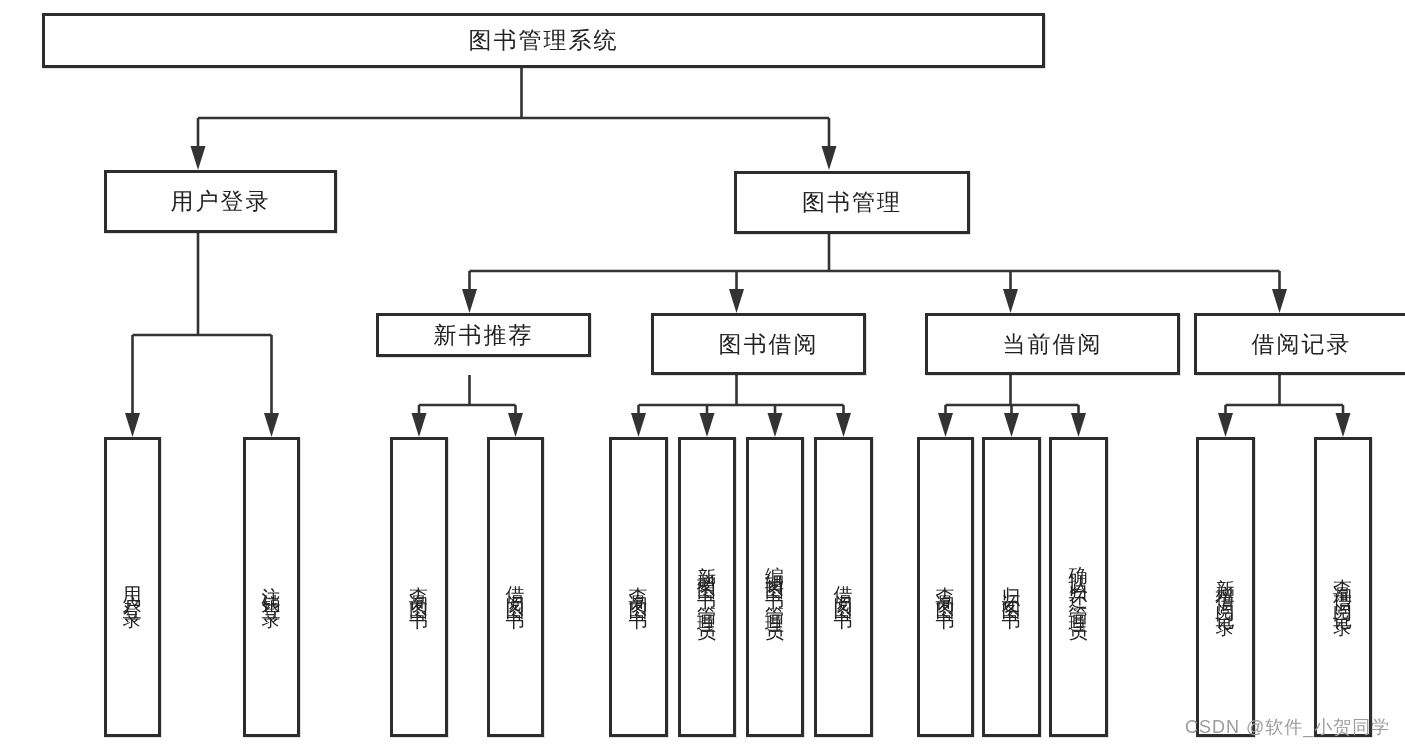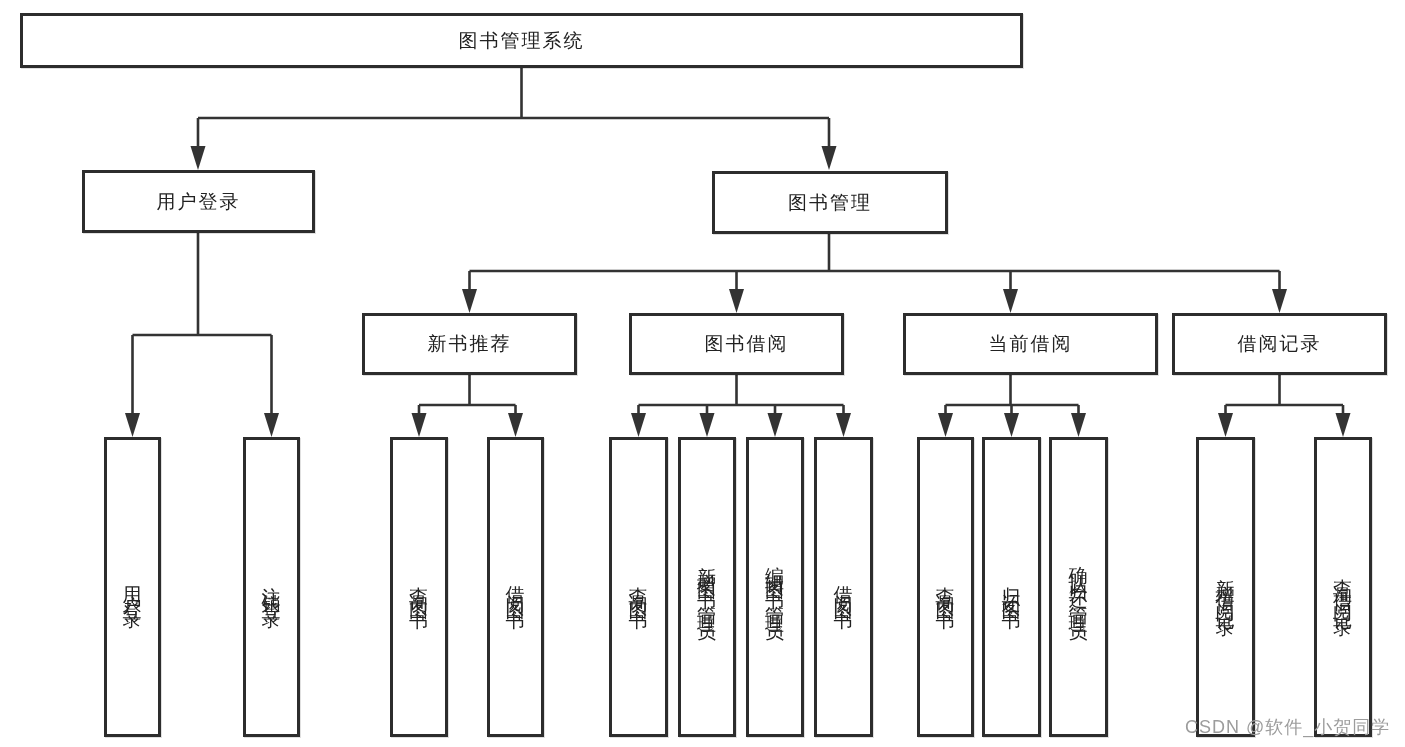--- a/index.html
+++ b/index.html
@@ -34,24 +34,25 @@
     fill:var(--line);
     stroke:none;
   }
   .hbox{
     position:absolute;
     background:var(--box-fill);
     border:3px solid var(--box-border);
     display:flex;
     align-items:center;
     justify-content:center;
-    font-size:19px;
+    font-size:23px;
     letter-spacing:2px;
     color:var(--text);
     box-shadow:1px 1px 0 rgba(0,0,0,0.12);
+    margin-left:22px;
   }
   .vbox{
     position:absolute;
     top:437px;
     height:300px;
     background:var(--box-fill);
     border:3px solid var(--box-border);
     display:flex;
     align-items:center;
     justify-content:center;
@@ -118,21 +119,21 @@
       <polygon points="1218,413 1233,413 1225.5,437"></polygon>
       <polygon points="1335.5,413 1350.5,413 1343,437"></polygon>
     </g>
   </svg>
 
   <div class="hbox" style="left:20px;top:13px;width:1003px;height:55px;">图书管理系统</div>
 
   <div class="hbox" style="left:82px;top:170px;width:233px;height:63px;">用户登录</div>
   <div class="hbox" style="left:712px;top:171px;width:236px;height:63px;">图书管理</div>
 
-  <div class="hbox" style="left:362px;top:313px;width:215px;height:62px;">新书推荐</div>
+  <div class="hbox" style="left:354px;top:313px;width:215px;height:44px;">新书推荐</div>
   <div class="hbox" style="left:629px;top:313px;width:215px;height:62px;padding-left:20px;">图书借阅</div>
   <div class="hbox" style="left:903px;top:313px;width:255px;height:62px;">当前借阅</div>
   <div class="hbox" style="left:1172px;top:313px;width:215px;height:62px;">借阅记录</div>
 
   <div class="vbox" style="left:104px;width:57px;">
     <span class="vtext">用户登录</span>
   </div>
   <div class="vbox" style="left:243px;width:57px;">
     <span class="vtext">注销登录</span>
   </div>

